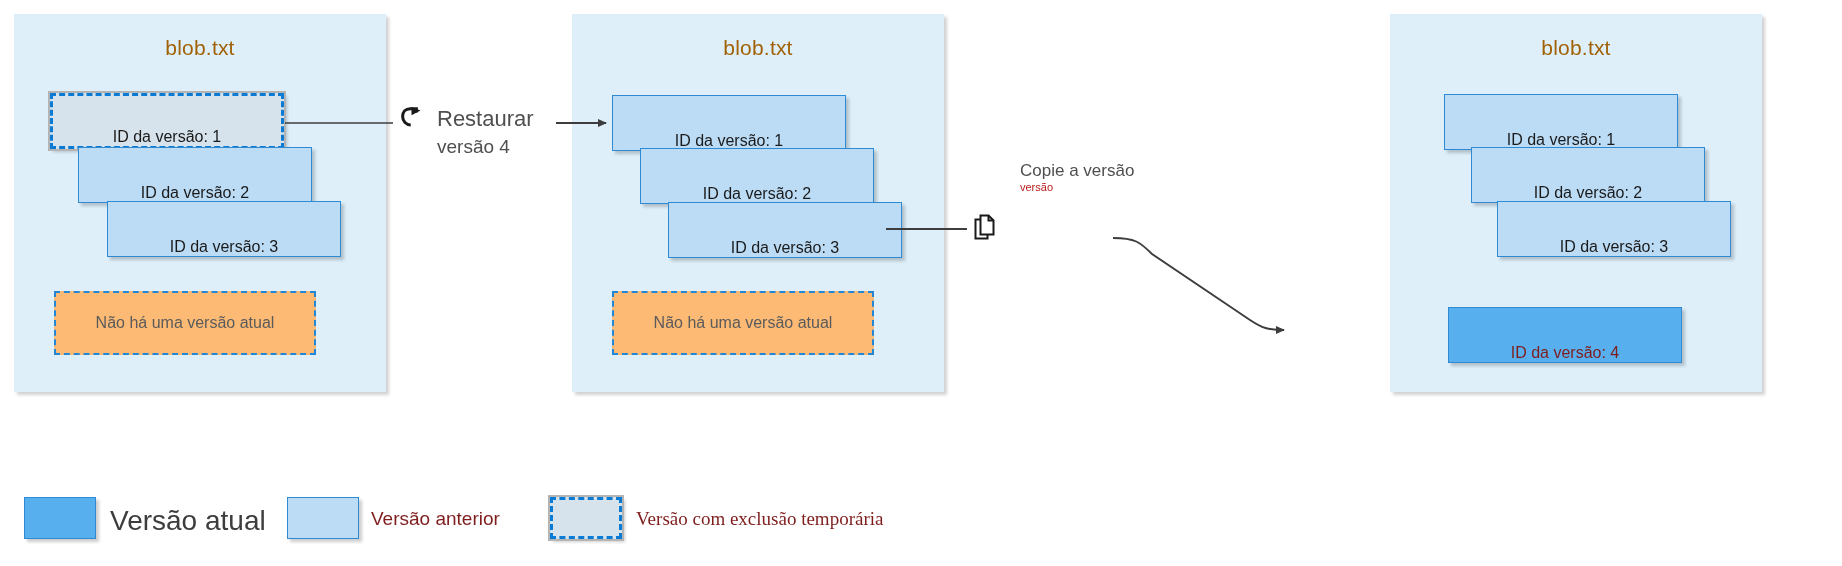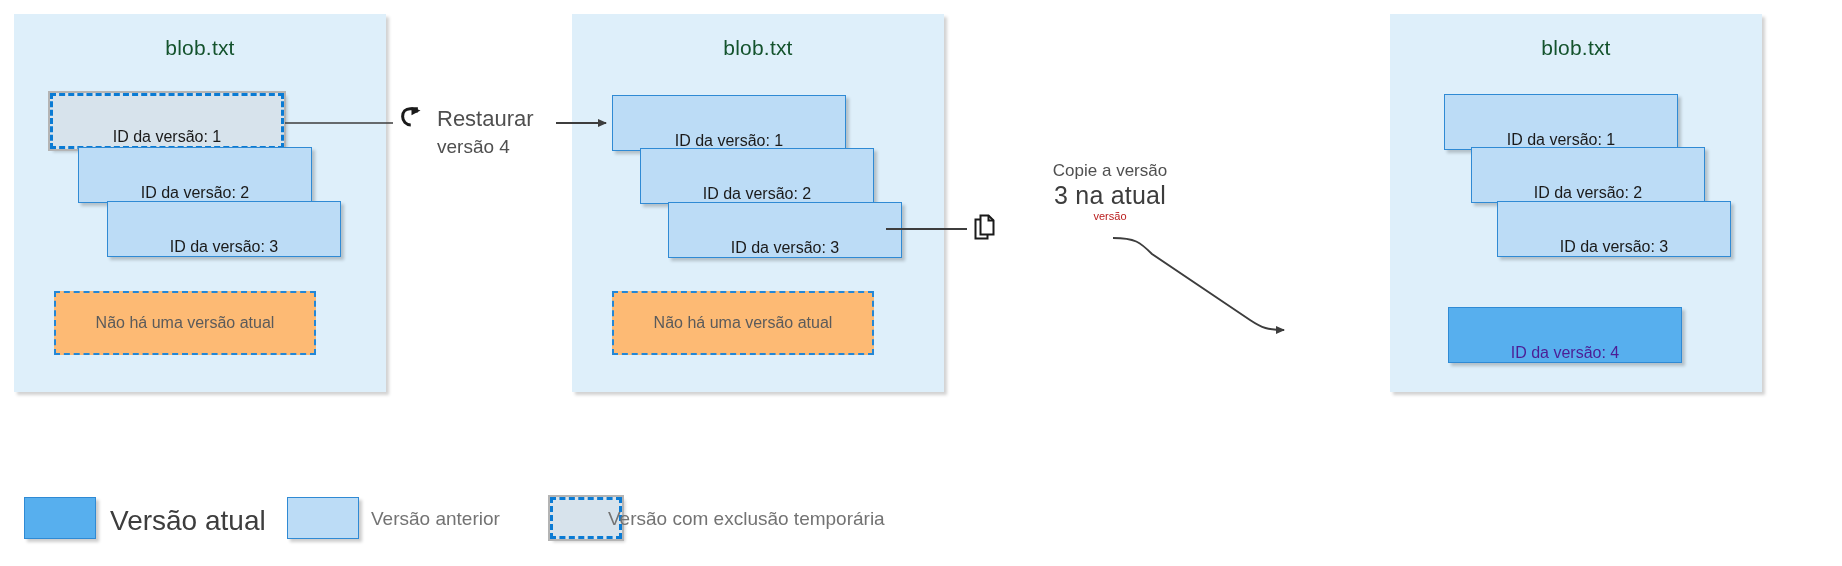--- a/index.html
+++ b/index.html
@@ -25,21 +25,21 @@
     background: #deeffa;
     box-shadow: 3px 3px 3px rgba(0,0,0,0.18);
   }
   .panel-title {
     position: absolute;
     top: 22px;
     left: 0;
     width: 100%;
     text-align: center;
     font-size: 21px;
-    color: #14532d;
+    color: #a16207;
     letter-spacing: 0.2px;
   }
 
   
   .vbox {
     position: absolute;
     box-sizing: border-box;
     display: flex;
     align-items: flex-end;
     justify-content: center;
@@ -47,21 +47,21 @@
     color: #1a1a1a;
     box-shadow: 3px 3px 3px rgba(0,0,0,0.20);
   }
   .vbox.prev {
     background: #bcdcf6;
     border: 1px solid #2f8ad4;
   }
   .vbox.current {
     background: #57afee;
     border: 1px solid #2f8ad4;
-    color: #4c1d95;
+    color: #7f1d1d;
   }
   .vbox.softdel {
     background: #d7e3ec;
     border: 3px dashed #0a7bd4;
     outline: 2px solid #b4b4b4;
     outline-offset: 0px;
   }
 
   .nocurrent {
     position: absolute;
@@ -97,21 +97,21 @@
   }
   .legend-swatch.current { background: #57afee; border: 1px solid #2f8ad4; }
   .legend-swatch.prev { background: #bcdcf6; border: 1px solid #2f8ad4; }
   .legend-swatch.softdel {
     background: #d7e3ec;
     border: 3px dashed #0a7bd4;
     outline: 2px solid #b4b4b4;
   }
   .legend-label {
     position: absolute;
-    color: #737373;
+    color: #7f1d1d;
     white-space: nowrap;
   }
   .legend-label.big { font-size: 28px; color: #3d3d3d; }
   .legend-label.small { font-size: 19px; }
 
   svg.overlay {
     position: absolute;
     left: 0; top: 0;
     width: 1842px;
     height: 566px;
@@ -181,23 +181,22 @@
     <div class="vbox current" style="left:58px; top:293px; width:234px; height:56px;">
       <span>ID da versão: 4</span>
     </div>
   </div>
 
   <div class="anno" style="left:437px; top:104px; width:120px; text-align:left;">
     <span class="l1">Restaurar</span>
     <span class="l2">versão 4</span>
   </div>
 
-  <div class="anno-copy" style="position:absolute; left:1020px; top:161px; width:180px; text-align:center;">
+  <div class="anno-copy" style="position:absolute; left:1020px; top:161px; width:180px; text-align:left;">
     <span class="c1">Copie a versão</span>
-    <span class="c2">3 na atual</span>
     <span class="c3">versão</span>
   </div>
 
   <svg class="overlay" viewBox="0 0 1842 566">
     <defs>
       <marker id="arrowhead" markerWidth="9" markerHeight="8" refX="8" refY="4" orient="auto" markerUnits="userSpaceOnUse">
         <path d="M0,0 L9,4 L0,8 z" fill="#3d3d3d"></path>
       </marker>
     </defs>
 
@@ -222,16 +221,16 @@
   </svg>
 
   <div class="legend">
     <div class="legend-swatch current" style="left:24px; top:497px; width:72px; height:42px;"></div>
     <div class="legend-label big" style="left:110px; top:505px;">Versão atual</div>
 
     <div class="legend-swatch prev" style="left:287px; top:497px; width:72px; height:42px;"></div>
     <div class="legend-label small" style="left:371px; top:508px;">Versão anterior</div>
 
     <div class="legend-swatch softdel" style="left:550px; top:497px; width:72px; height:42px;"></div>
-    <div class="legend-label small" style="left:608px; top:508px;">Versão com exclusão temporária</div>
+    <div class="legend-label small" style="left:636px; top:508px;font-family:Liberation Serif, serif;">Versão com exclusão temporária</div>
   </div>
 
 </div>
 
 </body></html>

